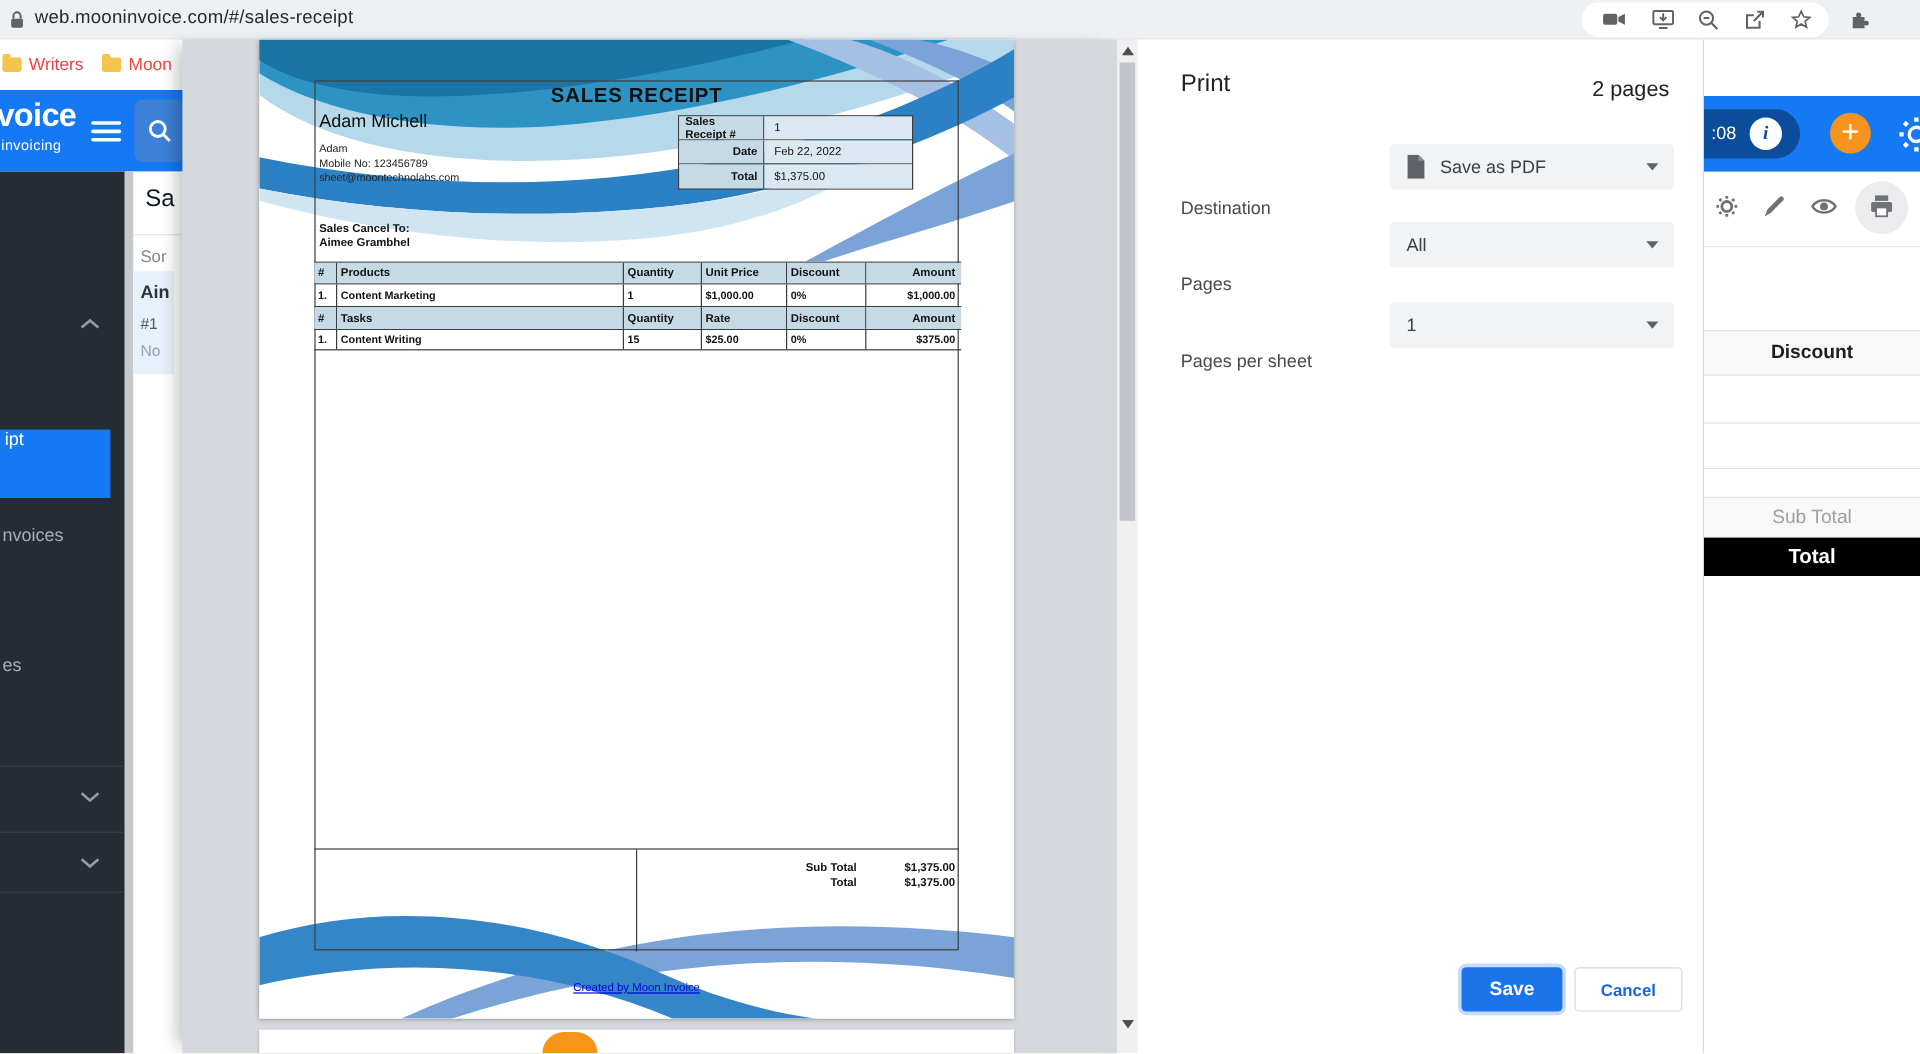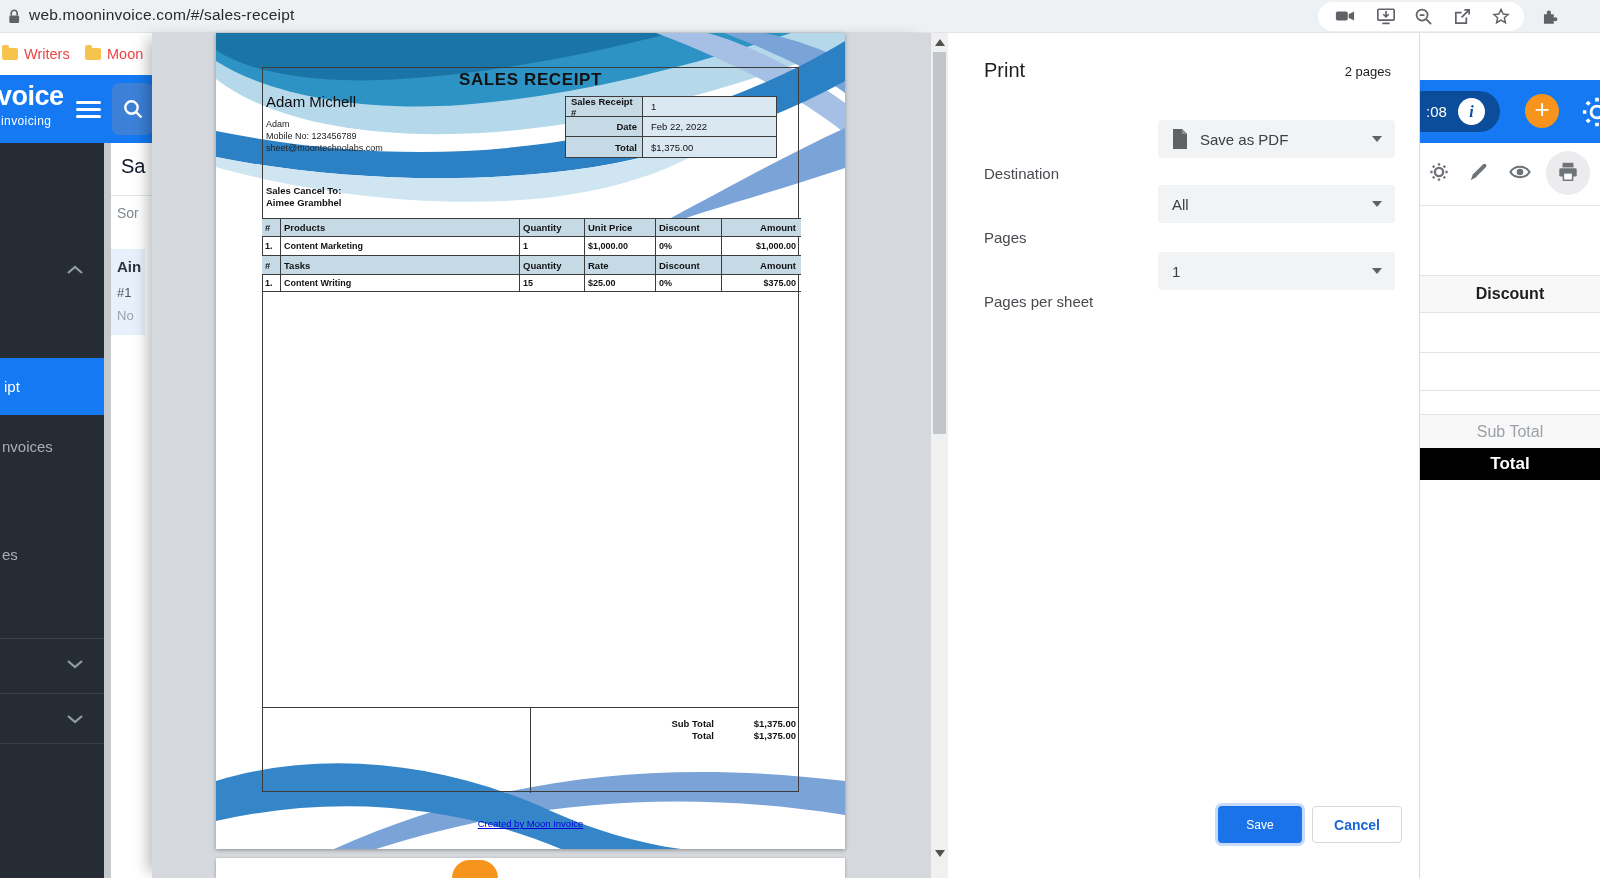--- a/index.html
+++ b/index.html
@@ -20,46 +20,46 @@
   .bm-label{position:absolute;top:13px;font-size:14.5px;color:#ef4444;white-space:nowrap}
 
   
   .appbar{position:absolute;left:0;top:75px;width:153px;height:68px;background:var(--c-accent,#1479f2);overflow:hidden}
   .logo-main{position:absolute;left:-3px;top:6px;color:#fff;font-size:27px;font-weight:bold;letter-spacing:-.5px}
   .logo-sub{position:absolute;left:1px;top:39px;color:#fff;font-size:12px;letter-spacing:.4px}
   .burger{position:absolute;left:76px;top:26px;width:25px;height:17px;cursor:pointer}
   .burger i{position:absolute;left:0;width:25px;height:2.6px;background:#fff;border-radius:2px}
   .searchbtn{position:absolute;left:112px;top:8px;width:41px;height:52px;background:#3c80d8;border-radius:7px;display:flex;align-items:center;justify-content:center;cursor:pointer}
   .sidebar{position:absolute;left:0;top:143px;width:104px;height:735px;background:#262c33;overflow:hidden}
-  .side-active{position:absolute;left:0;top:215px;width:104px;height:57px;background:var(--c-accent,#1479f2);display:flex;align-items:center;color:#fff;font-size:15px;padding-left:4px;cursor:pointer}
+  .side-active{position:absolute;left:0;top:215px;width:92px;height:57px;background:var(--c-accent,#1479f2);display:flex;color:#fff;font-size:15px;padding-left:4px;cursor:pointer}
   .side-label{position:absolute;left:2px;color:#a7aeb6;font-size:15px;cursor:pointer;white-space:nowrap}
   .side-div{position:absolute;left:0;width:104px;height:1px;background:#39404a}
   .chev{position:absolute;left:66px;width:18px;height:10px;cursor:pointer}
 
   
   .listpanel{position:absolute;left:104px;top:143px;width:48px;height:735px;background:#fff;overflow:hidden}
   .lp-strip{position:absolute;left:0;top:0;width:7px;height:735px;background:#c6c9cc}
   .lp-title{position:absolute;left:17px;top:12px;font-size:20px;color:#0f172a;white-space:nowrap}
   .lp-div{position:absolute;left:7px;top:52px;width:41px;height:1px;background:#e5e7e9}
   .lp-sort{position:absolute;left:13px;top:62px;font-size:14px;color:#7e8891;white-space:nowrap}
-  .lp-item{position:absolute;left:7px;top:106px;width:34px;height:86px;background:#e8f1fb;cursor:pointer}
+  .lp-item{position:absolute;left:7px;top:83px;width:34px;height:86px;background:#e8f1fb;cursor:pointer}
   .lp-name{position:absolute;left:6px;top:9px;font-weight:bold;font-size:15px;color:#2b3440;white-space:nowrap}
   .lp-num{position:absolute;left:6px;top:36px;font-size:13px;color:#4e565e;white-space:nowrap}
   .lp-note{position:absolute;left:6px;top:59px;font-size:13px;color:#99a2ab;white-space:nowrap}
 
   
   .backdrop{position:absolute;left:152px;top:33px;width:779px;height:845px;background:#d5d8dc;box-shadow:-10px 0 14px -6px rgba(0,0,0,.28)}
   .page{position:absolute;left:216px;top:33px;width:629px;height:816px;background:#fff;overflow:hidden;box-shadow:0 1px 4px rgba(0,0,0,.35)}
   .page2{position:absolute;left:216px;top:858px;width:629px;height:20px;background:#fff;overflow:hidden;box-shadow:0 1px 3px rgba(0,0,0,.3)}
   .dome{position:absolute;left:236px;top:2px;width:46px;height:18px;background:var(--c-orange,#f7941d);border-radius:23px 23px 0 0}
   .frame{position:absolute;left:46px;top:34px;width:537px;height:725px;border:1.5px solid #3c3c3c}
   .doc-title{position:absolute;left:0;top:37px;width:629px;text-align:center;font-weight:bold;font-size:17px;letter-spacing:.6px;color:#111}
   .doc-co{position:absolute;left:50px;top:60px;font-weight:normal;font-size:15px;color:#0d0d0d}
   .doc-small{position:absolute;left:50px;font-size:9px;color:#222}
-  .info-table{position:absolute;left:349px;top:63px;width:212px;border:1px solid #3c3c3c}
+  .info-table{position:absolute;left:349px;top:63px;width:196px;border:1px solid #3c3c3c}
   .info-row{display:flex;height:20px;border-bottom:1px solid #3c3c3c}
   .info-row:last-child{border-bottom:none}
   .info-l{width:86px;background:var(--c-doc_header_bg,#c6dae6);border-right:1px solid #3c3c3c;font-weight:bold;font-size:9.5px;display:flex;align-items:center;padding:0 5px;color:#111}
   .info-l.r{justify-content:flex-end}
   .info-v{width:149px;background:#d9e8f1;font-size:9.5px;display:flex;align-items:center;padding:0 8px;color:#111}
   .billto{position:absolute;left:50px;font-weight:bold;font-size:9.5px;color:#111}
   .items{position:absolute;left:46px;top:185px;width:539px;border-top:1px solid #3c3c3c}
   .dr{display:flex;border-bottom:1px solid #3c3c3c}
   .dc{border-right:1px solid #3c3c3c;display:flex;align-items:center;padding:0 3px;font-size:9px;color:#111;overflow:hidden;white-space:nowrap}
   .dc:last-child{border-right:none}
@@ -74,26 +74,26 @@
   .doc-link{position:absolute;left:0;top:785px;width:629px;text-align:center;font-size:9.5px;color:#0000dd;text-decoration:underline}
 
   
   .sbar{position:absolute;left:931px;top:33px;width:17px;height:845px;background:#f0f0f0}
   .sb-arrow{position:absolute;left:4px;width:0;height:0;border-left:5px solid transparent;border-right:5px solid transparent;cursor:pointer}
   .sb-thumb{position:absolute;left:2px;top:19px;width:13px;height:382px;background:#c2c5c9;cursor:grab}
 
   
   .printpanel{position:absolute;left:948px;top:33px;width:472px;height:845px;background:#fff;border-right:1px solid #d7dadd}
   .pr-title{position:absolute;left:36px;top:26px;font-size:20px;color:#202124}
-  .pr-pages{position:absolute;right:28px;top:31px;font-size:13px;color:#202124}
+  .pr-pages{position:absolute;right:28px;top:31px;font-size:18px;color:#202124}
   .pr-label{position:absolute;left:36px;font-size:15px;color:#474b4f}
   .dropdown{position:absolute;left:210px;width:237px;height:38px;background:#f1f3f4;border-radius:4px;display:flex;align-items:center;cursor:pointer}
   .dd-text{font-size:15px;color:#3c4043;margin-left:14px}
   .dd-caret{position:absolute;right:13px;top:16px;width:0;height:0;border-left:5px solid transparent;border-right:5px solid transparent;border-top:6px solid #5f6368}
-  .btn-save{position:absolute;left:270px;top:773px;width:84px;height:37px;background:var(--c-save_blue,#1a73e8);color:#fff;font-weight:normal;font-size:12px;border:none;border-radius:4px;cursor:pointer;box-shadow:0 0 0 3px rgba(66,133,244,.30)}
+  .btn-save{position:absolute;left:270px;top:773px;width:84px;height:37px;background:var(--c-save_blue,#1a73e8);color:#fff;font-weight:bold;font-size:16px;border:none;border-radius:4px;cursor:pointer;box-shadow:0 0 0 3px rgba(66,133,244,.30)}
   .btn-cancel{position:absolute;left:364px;top:773px;width:90px;height:37px;background:#fff;color:#1967d2;font-weight:bold;font-size:14px;border:1px solid #d5d8dc;border-radius:4px;cursor:pointer}
 
   
   .rightpanel{position:absolute;left:1420px;top:33px;width:180px;height:845px;background:#fff;overflow:hidden}
   .rp-blue{position:absolute;left:0;top:47px;width:180px;height:63px;background:var(--c-accent,#1479f2)}
   .rp-pill{position:absolute;left:0;top:11px;width:80px;height:41px;background:var(--c-navy,#0b4d9b);border-radius:0 21px 21px 0;cursor:pointer}
   .rp-timer{position:absolute;left:6px;top:12px;color:#fff;font-size:15px}
   .rp-info{position:absolute;left:38px;top:7px;width:27px;height:27px;background:#fff;border-radius:50%;display:flex;align-items:center;justify-content:center;color:var(--c-navy,#0b4d9b);font-family:"Liberation Serif",serif;font-weight:bold;font-style:italic;font-size:16px;cursor:pointer}
   .rp-plus{position:absolute;left:105px;top:14px;width:34px;height:34px;background:var(--c-orange,#f7941d);border-radius:50%;color:#fff;font-size:26px;line-height:31px;text-align:center;cursor:pointer}
   .rp-gearwhite{position:absolute;left:160px;top:15px;color:#fff;cursor:pointer}

